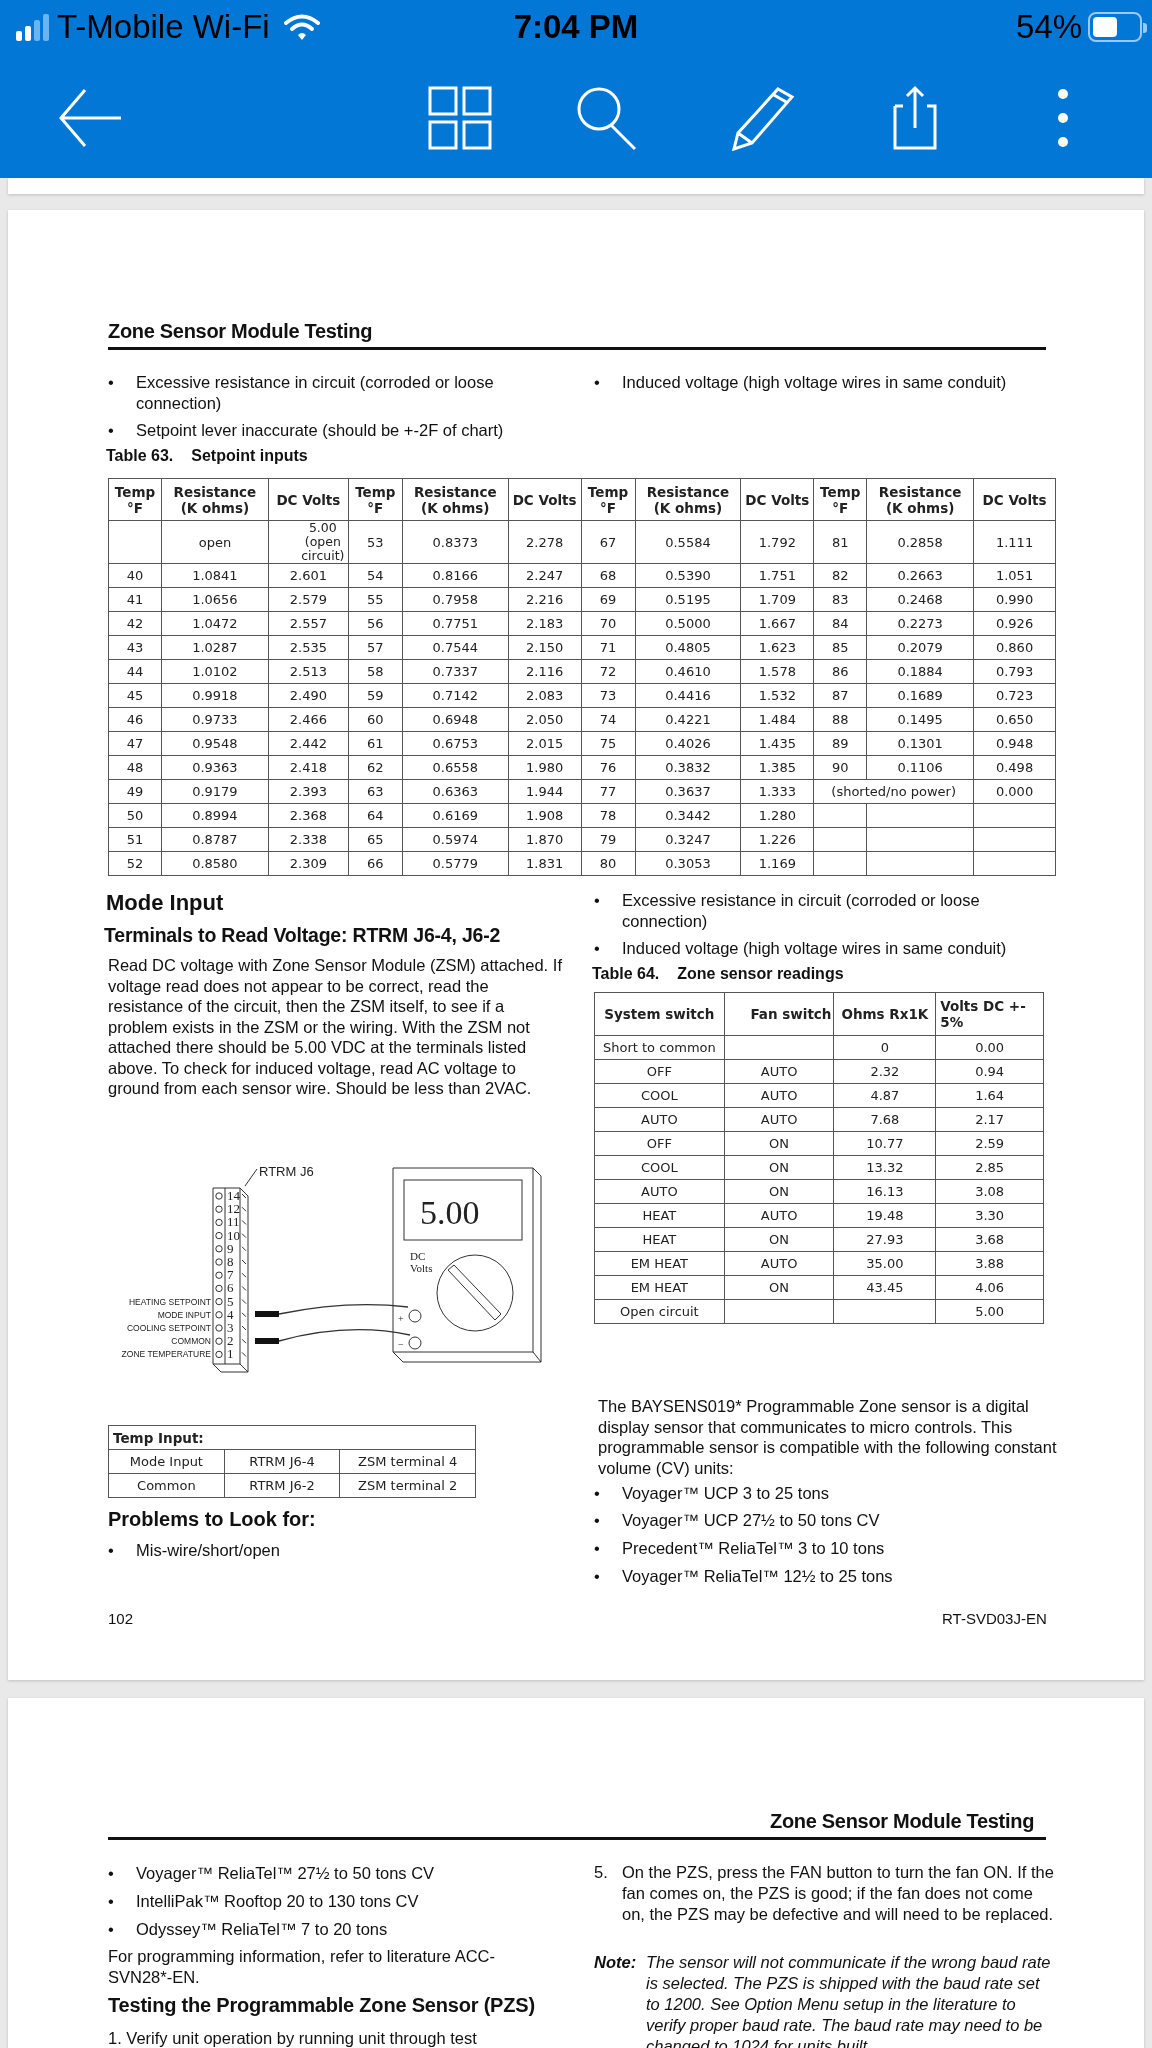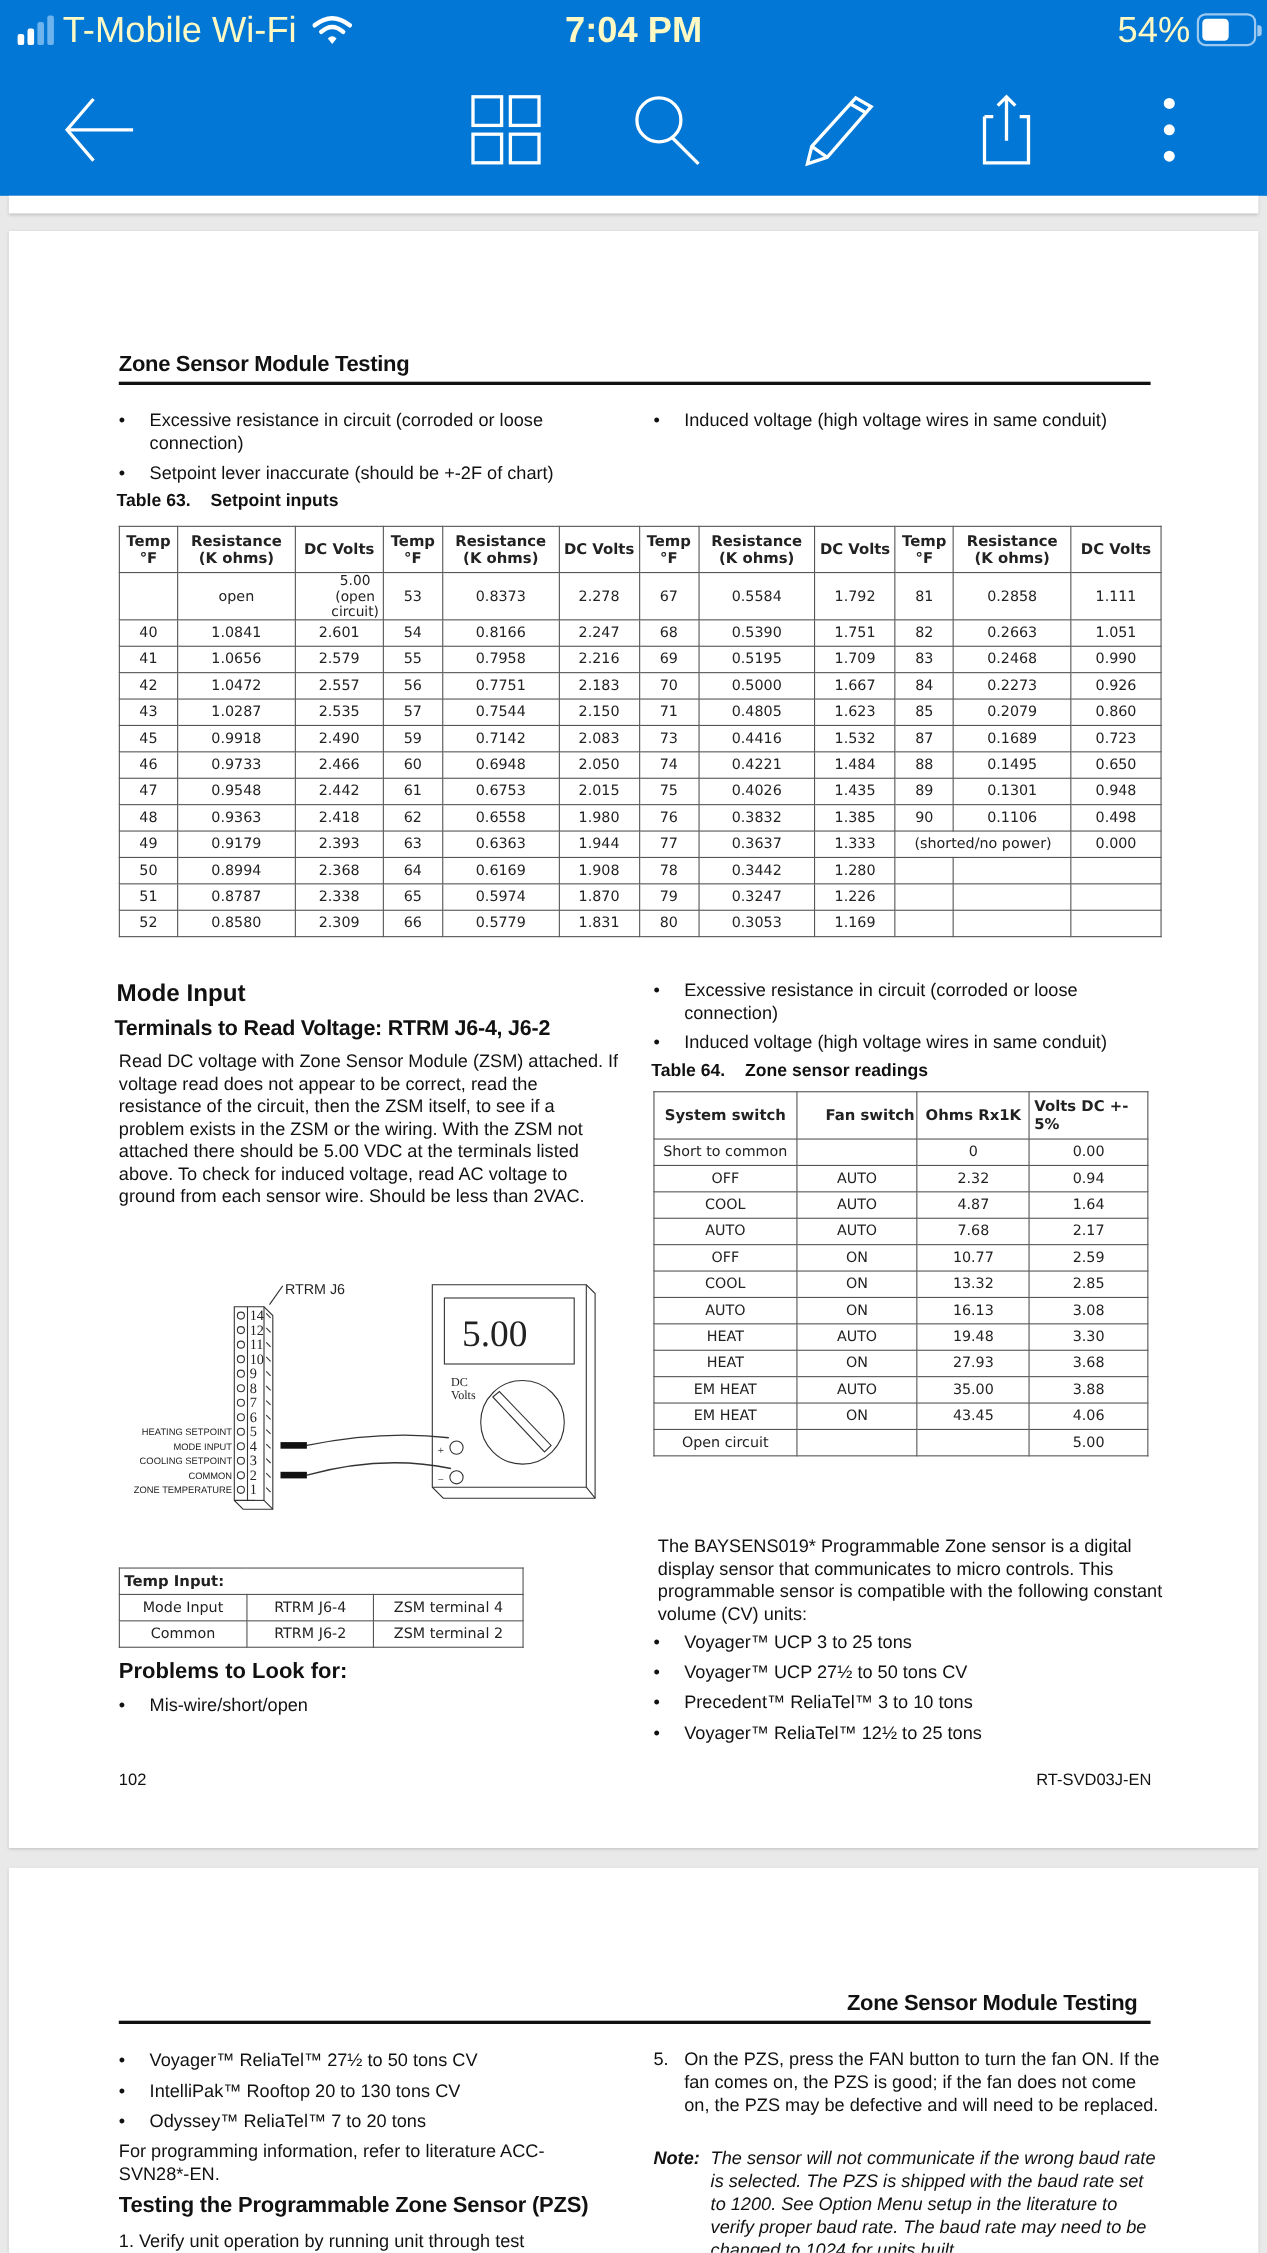--- a/index.html
+++ b/index.html
@@ -1,20 +1,20 @@
 <!DOCTYPE html>
 <html><head>
 <meta charset="utf-8">
 <style>
   * { box-sizing: border-box; margin: 0; padding: 0; }
   html, body { width: 1152px; height: 2048px; overflow: hidden; background: #e9e9e9; }
   body { font-family: "Liberation Sans", sans-serif; color: #111; position: relative; }
 
   
-  .chrome { position: absolute; left: 0; top: 0; width: 1152px; height: 178px; background: #0277d6; color: #fef9c3; }
+  .chrome { position: absolute; left: 0; top: 0; width: 1152px; height: 178px; background: #0277d6; color: #000000; }
   .status-bar { position: absolute; left: 0; top: 0; width: 100%; height: 58px; }
   .status-left { position: absolute; left: 16px; top: 8px; display: flex; align-items: center; font-size: 33px; }
   .signal { display: flex; align-items: flex-end; gap: 3px; margin-right: 8px; height: 28px; }
   .signal span { width: 6px; background: #fff; border-radius: 2px; }
   .signal span.dim { background: #6db3ee; }
   .wifi { margin-left: 14px; width: 36px; height: 28px; }
   .status-time { position: absolute; left: 0; width: 100%; top: 8px; text-align: center; font-size: 33px; font-weight: bold; }
   .status-right { position: absolute; right: 10px; top: 8px; display: flex; align-items: center; font-size: 33px; }
   .battery { margin-left: 6px; width: 54px; height: 30px; border: 2px solid #9dc9f1; border-radius: 8px; position: relative; padding: 3px; }
   .battery .fill { width: 54%; height: 100%; background: #fff; border-radius: 4px; }
@@ -238,20 +238,34 @@
           <td>2.535</td>
           <td>57</td>
           <td>0.7544</td>
           <td>2.150</td>
           <td>71</td>
           <td>0.4805</td>
           <td>1.623</td>
           <td>85</td>
           <td>0.2079</td>
           <td>0.860</td>
+        </tr>
+        <tr style="height: 24px;">
+          <td>44</td>
+          <td>1.0102</td>
+          <td>2.513</td>
+          <td>58</td>
+          <td>0.7337</td>
+          <td>2.116</td>
+          <td>72</td>
+          <td>0.4610</td>
+          <td>1.578</td>
+          <td>86</td>
+          <td>0.1884</td>
+          <td>0.793</td>
         </tr>
         <tr style="height: 24px;">
           <td>45</td>
           <td>0.9918</td>
           <td>2.490</td>
           <td>59</td>
           <td>0.7142</td>
           <td>2.083</td>
           <td>73</td>
           <td>0.4416</td>

